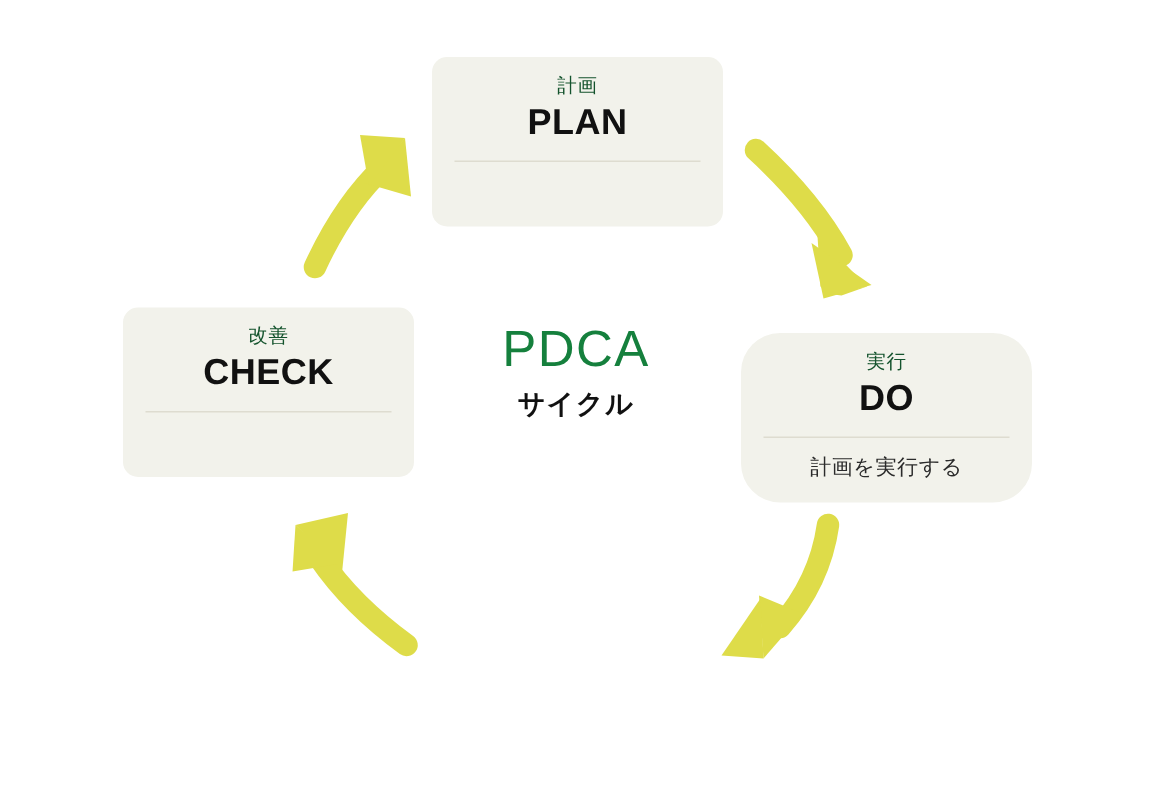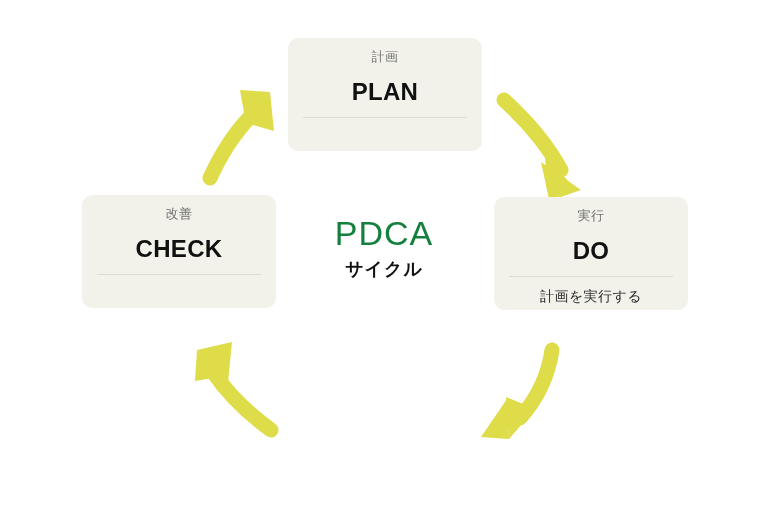--- a/index.html
+++ b/index.html
@@ -27,53 +27,53 @@
     border-radius: 10px;
     box-sizing: border-box;
     display: flex;
     flex-direction: column;
     align-items: center;
     justify-content: flex-start;
     padding-top: 12px;
   }
   .card-jp {
     font-size: 13px;
-    color: #737373;
+    color: #14532d;
     line-height: 1.15;
     letter-spacing: 0.5px;
     font-weight: 400;
     font-family: Liberation Serif, serif;
   }
   .card-en {
     font-size: 24px;
     font-weight: 700;
     color: #111111;
     line-height: 1.25;
     letter-spacing: 0.3px;
-    margin-top: 12px;
+    margin-top: 2px;
   }
   .card-rule {
     width: 164px;
     height: 1px;
     background: #dedcd0;
     margin-top: 10px;
   }
   .card-desc {
     font-size: 14px;
     color: #2b2b2b;
     margin-top: 11px;
     letter-spacing: 0.4px;
     white-space: nowrap;
   }
 
   
   #card-plan   { left: 288px; top: 38px; }
-  #card-do     { left: 494px; top: 197px; }
+  #card-do     { left: 494px; top: 222px; border-radius: 26px; }
   #card-check  { left: 288px; top: 372px; }
-  #card-action { left: 82px;  top: 195px; align-items: center; }
+  #card-action { left: 82px;  top: 205px; align-items: center; }
 
   
   #center {
     position: absolute;
     left: 284px;
     top: 215px;
     width: 200px;
     text-align: center;
   }
   #center-title {

